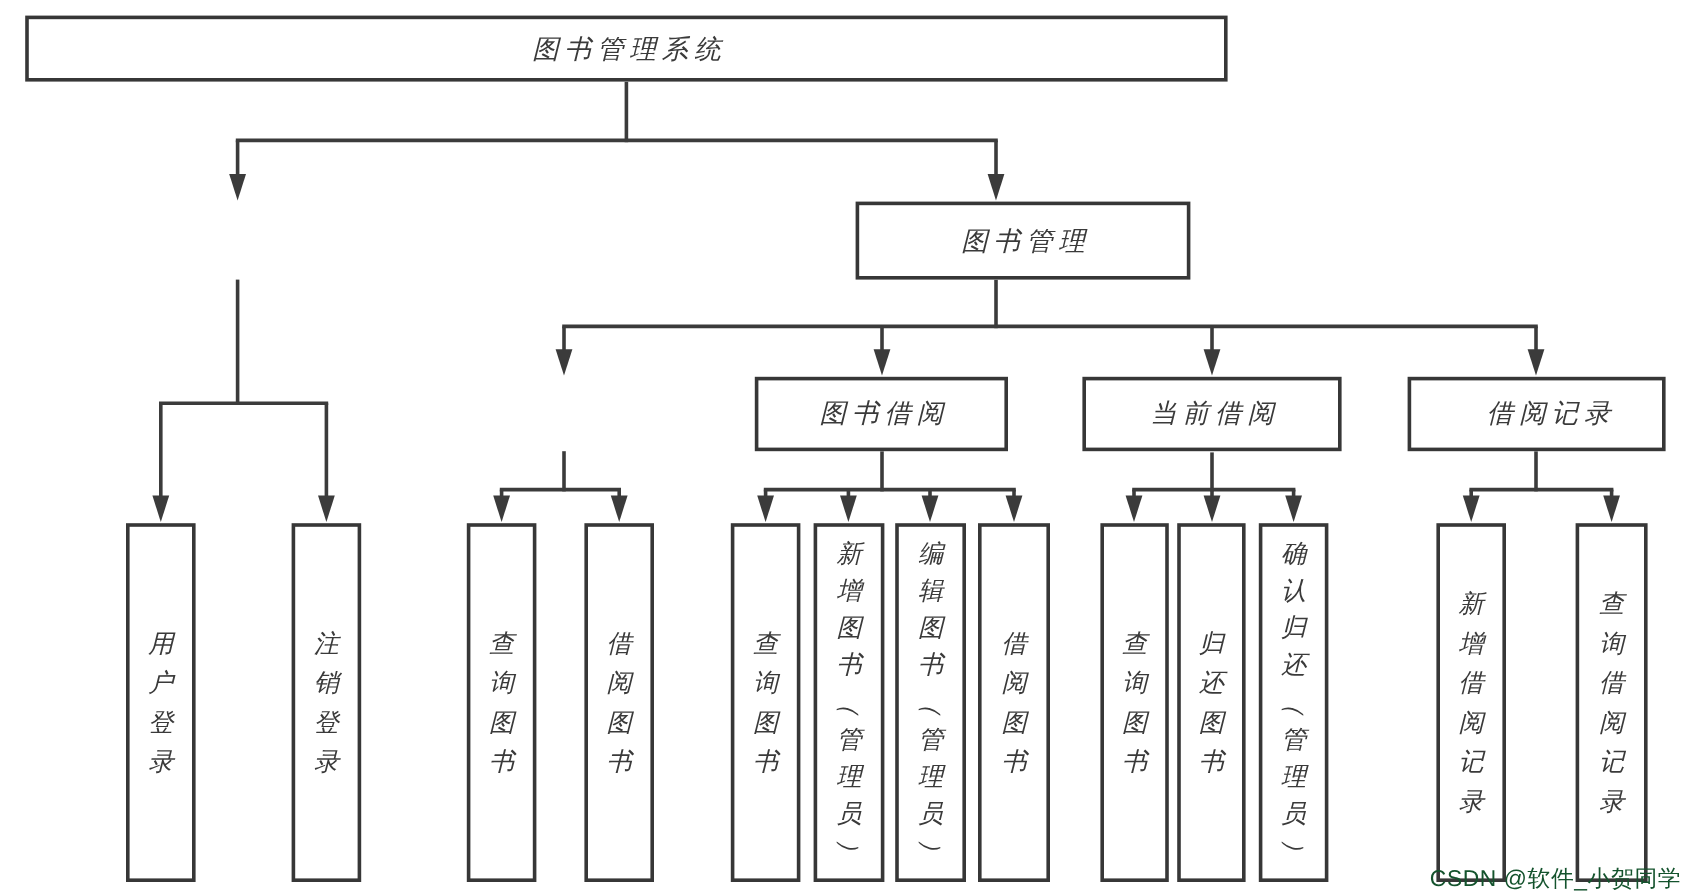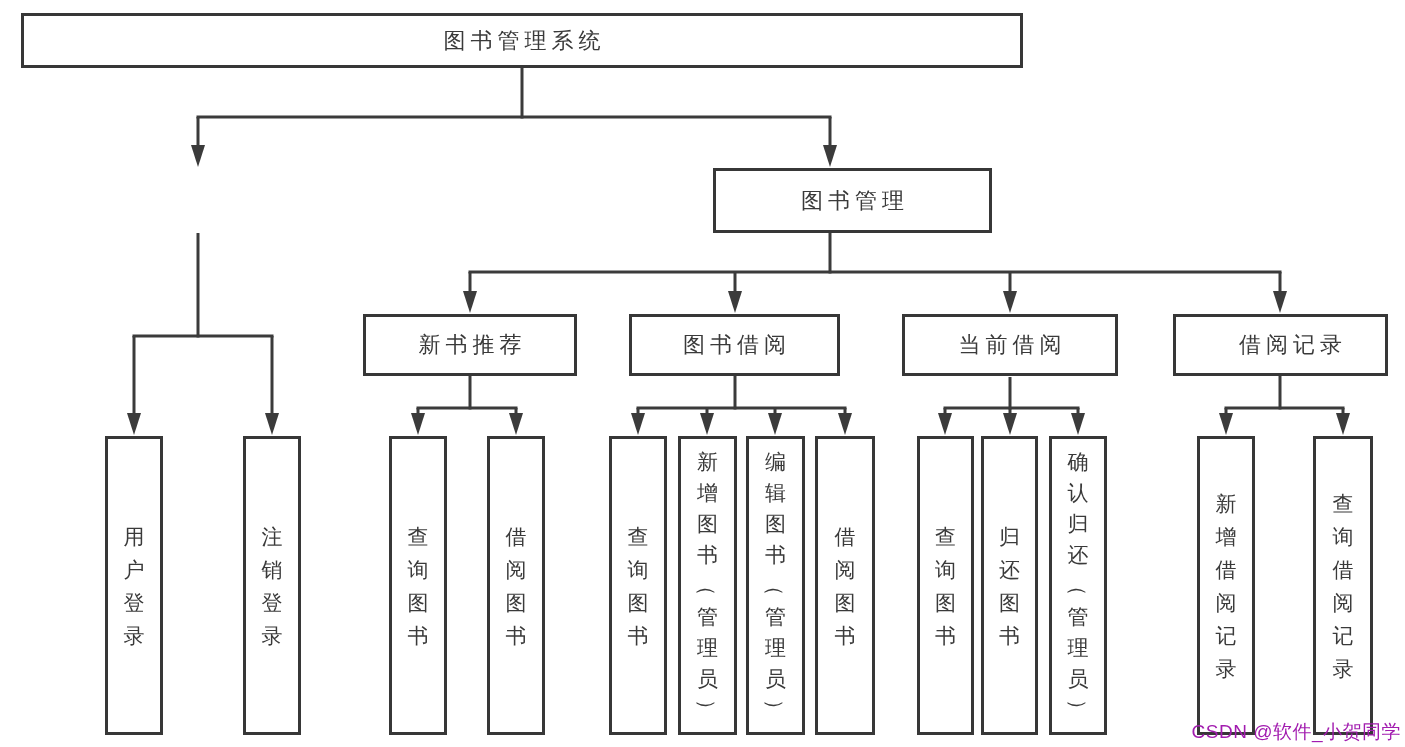--- a/index.html
+++ b/index.html
@@ -15,20 +15,21 @@
   #wires { position: absolute; left: 0; top: 0; width: 1405px; height: 747px; }
   .node {
     position: absolute;
     box-sizing: border-box;
     background: #ffffff;
     border: 3px solid #373737;
     display: flex;
     align-items: center;
     justify-content: center;
     z-index: 2;
+    font-style: italic;
   }
   .hlabel {
     font-size: 22px;
     letter-spacing: 5px;
     text-indent: 5px;
     white-space: nowrap;
     color: #3a3a3a;
   }
   .vert { flex-direction: column; }
   .vchar {
@@ -38,21 +39,21 @@
     text-align: center;
   }
   .tight .vchar { height: 31px; line-height: 31px; }
   .rotchar { transform: rotate(90deg); }
   #watermark {
     position: absolute;
     top: 719px;
     right: 4px;
     font-size: 19px;
     letter-spacing: 0.5px;
-    color: #a21caf;
+    color: #14532d;
     z-index: 6;
     white-space: nowrap;
   }
   line { stroke: #3b3b3b; stroke-width: 3; }
   polygon { fill: #3b3b3b; stroke: none; }
 </style>
 </head>
 <body>
 
 <div id="stage">
@@ -134,23 +135,20 @@
   </svg>
 
   <div class="node" style="left:21px; top:13px; width:1002px; height:55px;">
     <span class="hlabel">图书管理系统</span>
   </div>
 
   <div class="node" style="left:713px; top:168px; width:279px; height:65px;">
     <span class="hlabel">图书管理</span>
   </div>
 
-  <div class="node" style="left:363px; top:314px; width:214px; height:62px;">
-    <span class="hlabel">新书推荐</span>
-  </div>
   <div class="node" style="left:629px; top:314px; width:211px; height:62px;">
     <span class="hlabel">图书借阅</span>
   </div>
   <div class="node" style="left:902px; top:314px; width:216px; height:62px;">
     <span class="hlabel">当前借阅</span>
   </div>
   <div class="node" style="left:1173px; top:314px; width:215px; height:62px;padding-left:20px;">
     <span class="hlabel">借阅记录</span>
   </div>
 

